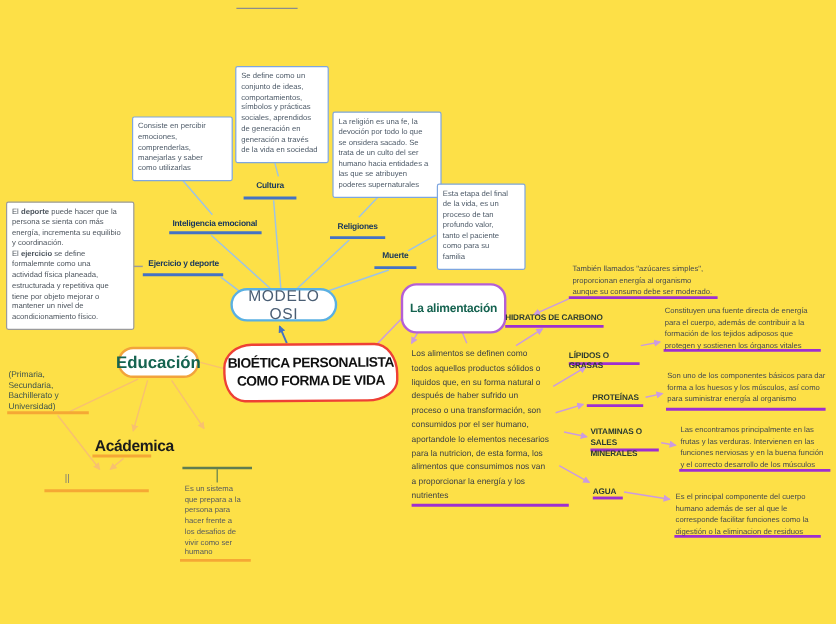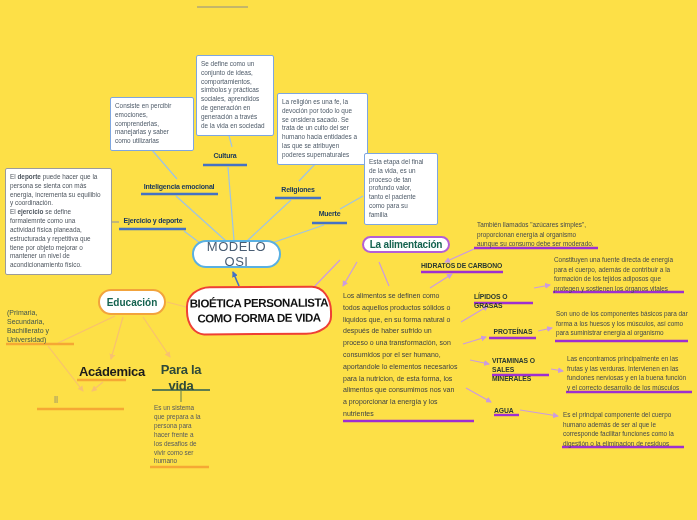--- a/index.html
+++ b/index.html
@@ -13,21 +13,21 @@
   .blabel{position:absolute;font-weight:bold;font-size:7px;letter-spacing:-0.2px;
           color:#17365d;text-align:center;white-space:pre-line;}
   .node{position:absolute;display:flex;align-items:center;justify-content:center;
         background:#fff;text-align:center;white-space:pre-line;box-sizing:border-box;}
   .node.osi{border:2px solid #5ab0e2;border-radius:14px;font-size:13px;letter-spacing:0.5px;color:#4a5e74;}
   .node.central{border:2.5px solid #ee4035;border-radius:24px 20px 26px 18px / 20px 26px 18px 24px;
                 font-weight:bold;font-size:11.5px;letter-spacing:-0.4px;line-height:1.3;color:#101010;
                 transform:rotate(-0.4deg);}
   .node.purple{border:2px solid #b45fd6;border-radius:13px;font-weight:bold;font-size:10px;
                letter-spacing:-0.2px;color:#156350;}
-  .node.orange{border:2px solid #f2a33c;border-radius:13px;font-weight:bold;font-size:10px;color:#156350;}
+  .node.orange{border:2px solid #f2a33c;border-radius:13px;font-weight:bold;font-size:14px;color:#156350;}
   .para{position:absolute;font-size:7px;line-height:11.8px;color:#3b3f45;white-space:pre-line;}
   .flabel{position:absolute;font-weight:bold;font-size:6.8px;letter-spacing:-0.1px;
           color:#2b3a31;white-space:pre-line;line-height:1.35;}
   .fdesc{position:absolute;font-size:6.4px;line-height:9.6px;color:#45494e;white-space:pre-line;}
   .olabel{position:absolute;font-weight:bold;font-size:13px;letter-spacing:-0.3px;color:#1b1b1b;
           text-align:center;white-space:pre-line;line-height:1.25;}
   .small-note{position:absolute;font-size:6.4px;line-height:8.9px;color:#55595e;white-space:pre-line;}
 </style>
 </head>
 <body>
@@ -163,21 +163,21 @@
 
   <div class="blabel" style="left:138px;top:183px;width:82px;">Inteligencia emocional</div>
   <div class="blabel" style="left:115px;top:217px;width:76px;">Ejercicio y deporte</div>
   <div class="blabel" style="left:203px;top:152px;width:44px;">Cultura</div>
   <div class="blabel" style="left:274px;top:186px;width:48px;">Religiones</div>
   <div class="blabel" style="left:311px;top:210px;width:37px;">Muerte</div>
 
   <div class="node osi" style="left:192px;top:240px;width:89px;height:28px;">MODELO OSI</div>
   <div class="node central" style="left:186px;top:286px;width:146px;height:49px;">BIOÉTICA PERSONALISTA
 COMO FORMA DE VIDA</div>
-  <div class="node purple" style="left:334px;top:236px;width:88px;height:17px;margin-left:28px;">La alimentación</div>
+  <div class="node purple" style="left:334px;top:236px;width:88px;height:42px;">La alimentación</div>
   <div class="node orange" style="left:98px;top:289px;width:68px;height:26px;">Educación</div>
 
   <div class="para" style="left:343px;top:290px;width:134px;">Los alimentos se definen como
 todos aquellos productos sólidos o
 liquidos que, en su forma natural o
 después de haber sufrido un
 proceso o una transformación, son
 consumidos por el ser humano,
 aportandole lo elementos necesarios
 para la nutricion, de esta forma, los
@@ -213,22 +213,20 @@
 humano además de ser al que le
 corresponde facilitar funciones como la
 digestión o la eliminacion de residuos</div>
 
   <div class="small-note" style="left:7px;top:308px;width:60px;font-size:7px;line-height:9.1px;color:#3f544b;">(Primaria,
 Secundaria,
 Bachillerato y
 Universidad)</div>
   <div class="olabel" style="left:79px;top:364px;width:58px;">Acádemica</div>
   <div class="small-note" style="left:54px;top:395px;font-size:8px;color:#777;">||</div>
-  <div class="olabel" style="left:150px;top:362px;width:62px;color:#2f4a3a;">Para la
-vida</div>
   <div class="small-note" style="left:154px;top:404px;width:58px;">Es un sistema
 que prepara a la
 persona para
 hacer frente a
 los desafios de
 vivir como ser
 humano</div>
 
 </div>
 

